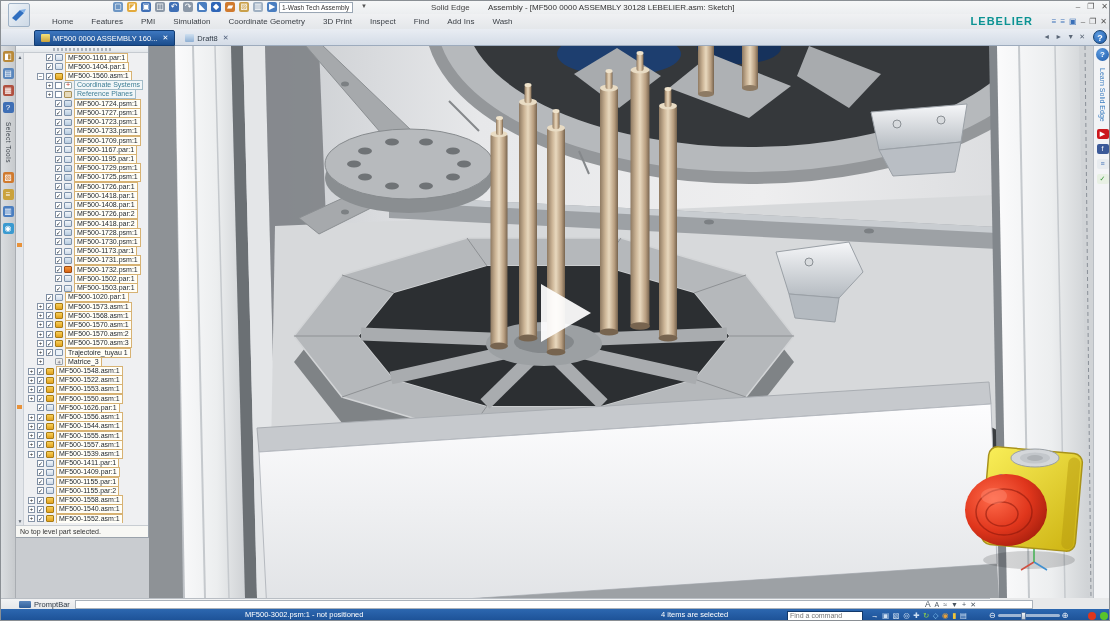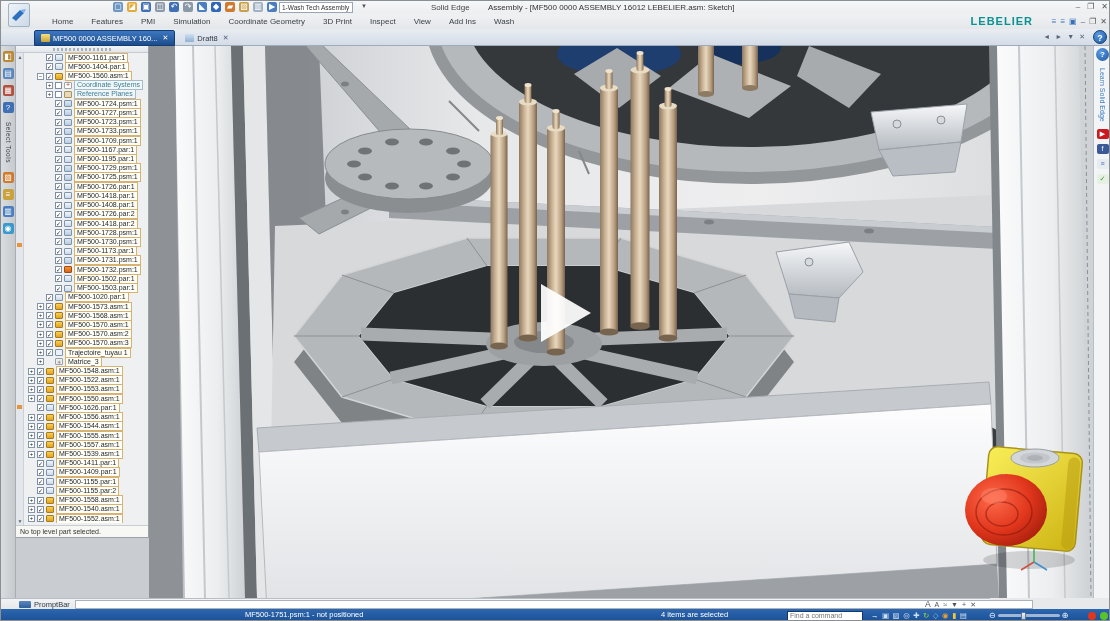--- a/index.html
+++ b/index.html
@@ -129,21 +129,21 @@
         <span class="qi" style="background: rgb(74, 126, 192);">▶</span>
         <span class="qi" style="background: rgb(192, 90, 42);">↻</span>
         <span class="qi" style="background: rgb(123, 146, 173);">▷</span>
         <span class="qi" style="background: rgb(91, 135, 189);">◧</span>
       </div>
     <div class="qa-drop">
       <span>1-Wash Tech Assembly</span><span class="car">▼</span>
     </div>
     <span class="qa-more">▼</span>
     <span class="prodname">Solid Edge</span>
-    <span class="doctitle">Assembly - [MF500 0000 ASSEMBLY 16012 LEBELIER.asm: Sketch]</span>
+    <span class="doctitle">Assembly - [MF500 0000 ASSEMBLY 30128 LEBELIER.asm: Sketch]</span>
     <div class="winctl">
         <span>–</span>
         <span>❐</span>
         <span>✕</span>
       </div>
   </div>
   <div class="applogo">
     <svg viewBox="0 0 16 14">
       <polygon points="1,10 9,2 13,5 5,13" fill="#2f6fc0"></polygon>
       <polygon points="9,2 15,1 13,5" fill="#7fb0e8"></polygon>
@@ -152,21 +152,21 @@
 
   <div class="menubar">
     <div class="menus">
         <span class="mi">Home</span>
         <span class="mi">Features</span>
         <span class="mi">PMI</span>
         <span class="mi">Simulation</span>
         <span class="mi">Coordinate Geometry</span>
         <span class="mi">3D Print</span>
         <span class="mi">Inspect</span>
-        <span class="mi">View</span>
+        <span class="mi">Find</span>
         <span class="mi">Add Ins</span>
         <span class="mi">Wash</span>
       </div>
     <span class="brand">LEBELIER</span>
     <div class="docctl">
         <span style="color: rgb(58, 112, 184);">≡</span>
         <span style="color: rgb(58, 112, 184);">≡</span>
         <span style="color: rgb(58, 112, 184);">▣</span>
         <span style="color: rgb(85, 85, 85);">–</span>
         <span style="color: rgb(85, 85, 85);">❐</span>
@@ -791,21 +791,21 @@
         <span class="big">A</span>
         <span>A</span>
         <span>≈</span>
         <span>▼</span>
         <span>+</span>
         <span>✕</span>
       </div>
   </div>
 
   <div class="statusbar">
-    <span class="sb-file">MF500-1751.psm:1 - not positioned</span>
+    <span class="sb-file">MF500-3002.psm:1 - not positioned</span>
     <span class="sb-sel">4 items are selected</span>
     <input class="sb-find" placeholder="Find a command" style="">
     <div class="sb-icons">
         <span class="si" style="color: rgb(255, 255, 255);">→</span>
         <span class="si" style="color: rgb(207, 224, 242);">▣</span>
         <span class="si" style="color: rgb(207, 224, 242);">▧</span>
         <span class="si" style="color: rgb(207, 224, 242);">◎</span>
         <span class="si" style="color: rgb(207, 224, 242);">✚</span>
         <span class="si" style="color: rgb(143, 210, 74);">↻</span>
         <span class="si" style="color: rgb(127, 192, 238);">◇</span>

